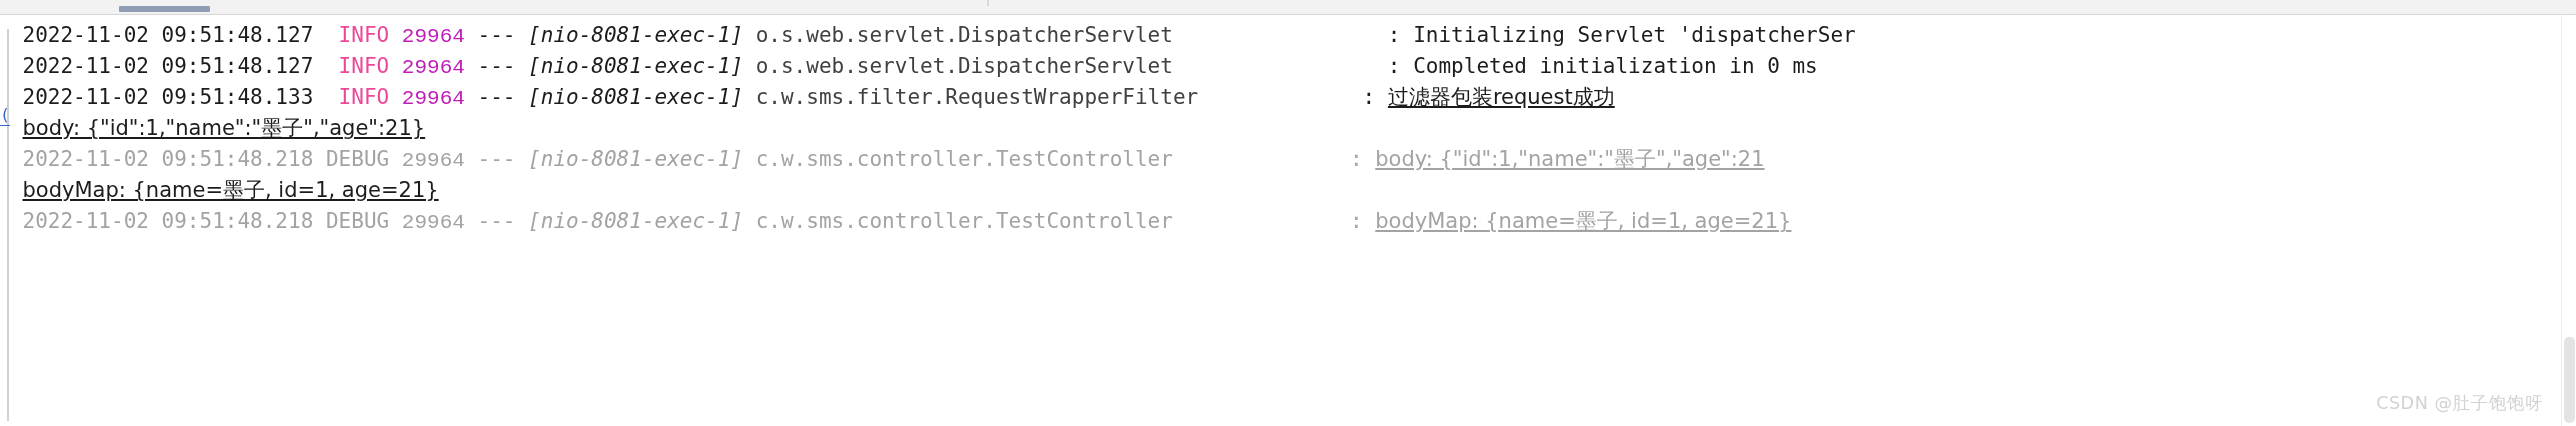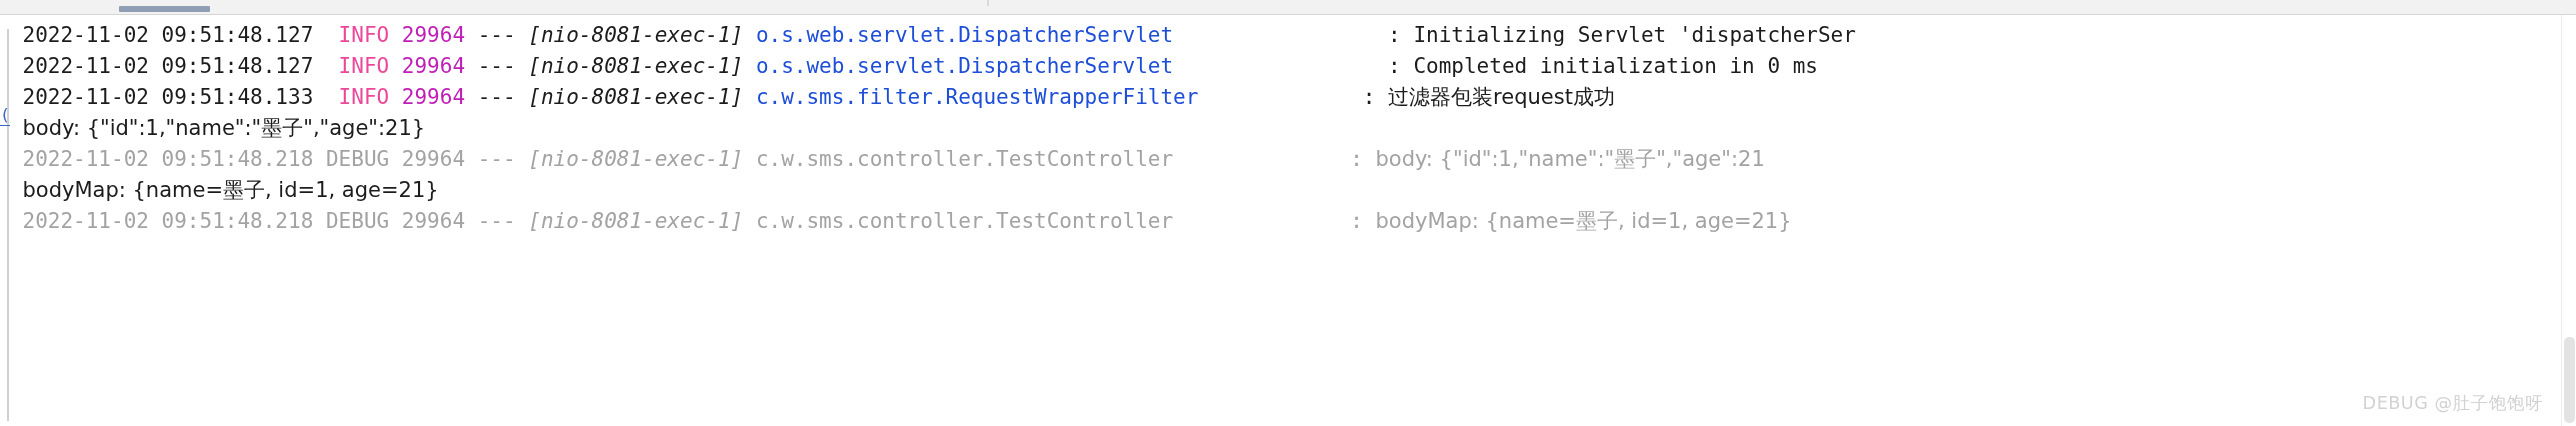--- a/index.html
+++ b/index.html
@@ -40,27 +40,27 @@
   .lines{
     position:absolute;left:22.5px;top:5.9px;width:2554px;
   }
   .line{
     height:31px;line-height:31px;white-space:pre;font-size:21px;
     letter-spacing:0px;
   }
   .line.dim{color:#9a9a9a;}
   .ts{color:#1c1c1c;margin-top:40px;}
   .lvl-info{color:#ec4899;}
-  .pid{color:#c01fb7;}
+  .pid{color:#c01fb7;font-family:Liberation Mono, monospace;}
   .dash{color:#1c1c1c;}
   .thread{color:#1c1c1c;font-style:italic;}
-  .logger{color:#1d4ed8;}
+  .logger{color:#404040;}
   .msg{color:#1c1c1c;}
   .plain{color:#1c1c1c;}
-  .cjk{font-family:"DejaVu Sans","Liberation Sans",sans-serif;}
+  .cjk{font-family:"DejaVu Sans","Liberation Sans",sans-serif;text-decoration:underline;}
 
   
   .line.dim .ts,
   .line.dim .lvl-info,
   .line.dim .pid,
   .line.dim .dash,
   .line.dim .thread,
   .line.dim .logger,
   .line.dim .msg{color:#a3a3a3;}
 
@@ -107,20 +107,20 @@
     <div class="line"><span class="plain cjk">body: {"id":1,"name":"墨子","age":21}</span></div>
 
     <div class="line dim"><span class="ts">2022-11-02 09:51:48.218</span><span> </span><span class="lvl-info">DEBUG</span><span> </span><span class="pid">29964</span><span> </span><span class="dash">---</span><span> </span><span class="thread">[nio-8081-exec-1]</span><span> </span><span class="logger">c.w.sms.controller.TestController</span><span>              </span><span class="msg">:</span><span> </span><span class="msg cjk">body: {"id":1,"name":"墨子","age":21</span></div>
 
     <div class="line"><span class="plain cjk">bodyMap: {name=墨子, id=1, age=21}</span></div>
 
     <div class="line dim"><span class="ts">2022-11-02 09:51:48.218</span><span> </span><span class="lvl-info">DEBUG</span><span> </span><span class="pid">29964</span><span> </span><span class="dash">---</span><span> </span><span class="thread">[nio-8081-exec-1]</span><span> </span><span class="logger">c.w.sms.controller.TestController</span><span>              </span><span class="msg">:</span><span> </span><span class="msg cjk">bodyMap: {name=墨子, id=1, age=21}</span></div>
 
   </div>
 
-  <div class="watermark">DEBUG @肚子饱饱呀</div>
+  <div class="watermark">CSDN @肚子饱饱呀</div>
 </div>
 
 <div class="sb-edge"></div>
 <div class="scrollbar-track">
   <div class="scrollbar-thumb"></div>
 </div>
 
 
 </body></html>

